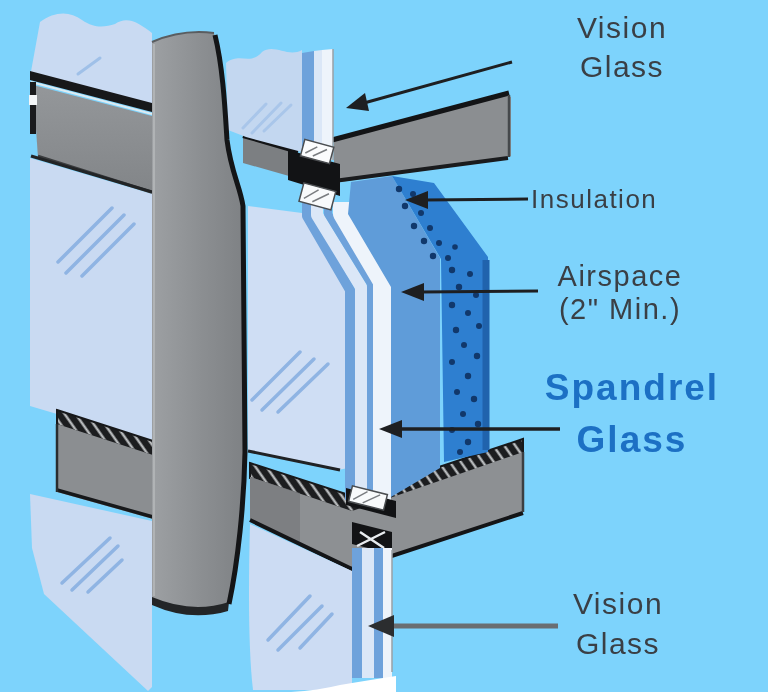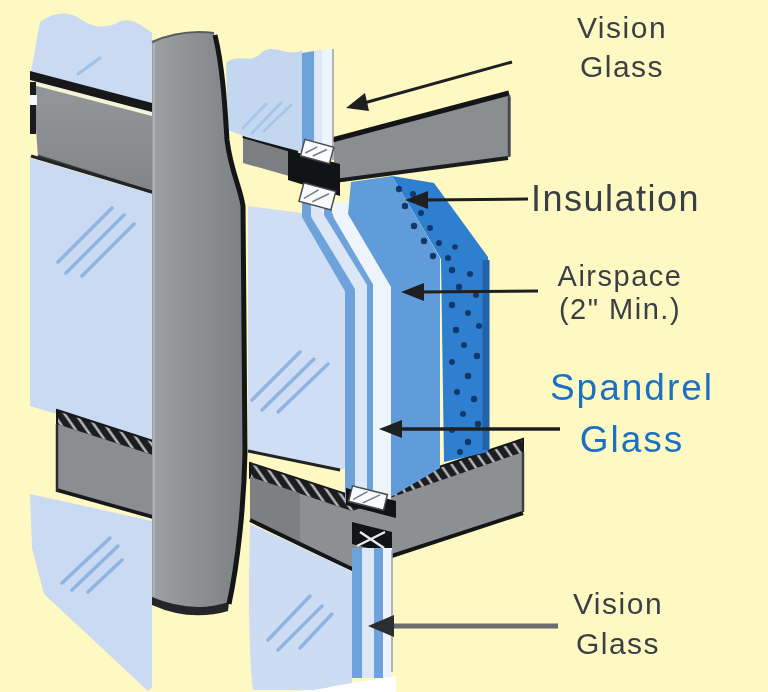--- a/index.html
+++ b/index.html
@@ -1,26 +1,26 @@
 <!DOCTYPE html>
 <html><head>
 <meta charset="utf-8">
 <style>
   html,body{margin:0;padding:0;background:#ffffff;}
-  #stage{position:relative;width:768px;height:692px;background:#fef9c3;overflow:hidden;
+  #stage{position:relative;width:768px;height:692px;background:#7dd3fc;overflow:hidden;
          font-family:"Liberation Sans","DejaVu Sans",sans-serif;}
   #drawing{position:absolute;left:0;top:0;}
   .lbl{position:absolute;white-space:pre-line;color:#3a3f45;letter-spacing:1.5px;
        font-family:"Liberation Sans","DejaVu Sans",sans-serif;}
   .lbl-center{text-align:center;}
   #lbl-vision-top   {left:534px;top:8px;  width:176px;font-size:30px;line-height:39px;}
-  #lbl-insulation   {left:531px;top:182px;width:200px;font-size:36px;line-height:34px;}
+  #lbl-insulation   {left:531px;top:182px;width:200px;font-size:26px;line-height:34px;}
   #lbl-airspace     {left:522px;top:260px;width:196px;font-size:29px;line-height:33px;}
   #lbl-spandrel     {left:516px;top:362px;width:232px;font-size:37px;line-height:52px;
-                     font-weight:normal;color:#1c70c4;letter-spacing:2px;}
+                     font-weight:bold;color:#1c70c4;letter-spacing:2px;}
   #lbl-vision-bottom{left:530px;top:584px;width:176px;font-size:30px;line-height:40px;}
 </style>
 </head>
 <body>
 
 <div id="stage">
 
 <svg id="drawing" width="768" height="692" viewBox="0 0 768 692">
   <defs>
     <linearGradient id="mullionGrad" x1="0" y1="0" x2="1" y2="0">

